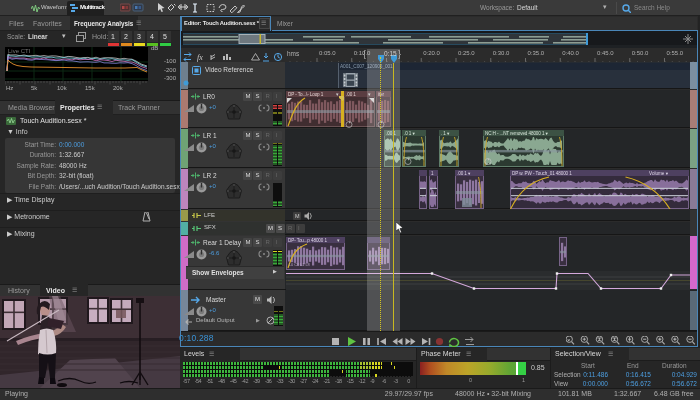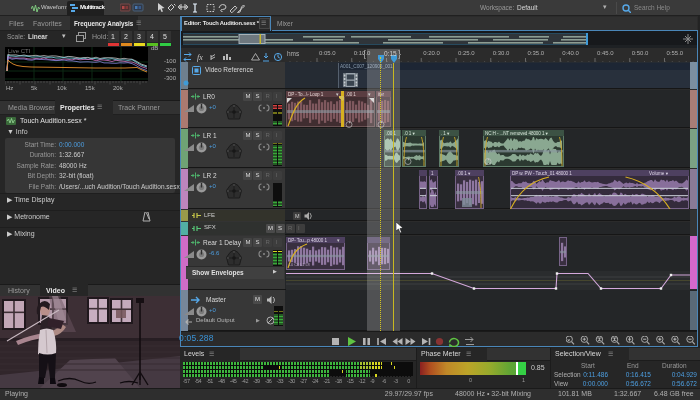--- a/index.html
+++ b/index.html
@@ -977,21 +977,21 @@
     <path d="M0 0 L0 9 L2.5 7 L4 11 L5.5 10.3 L4 6.5 L7 6 Z" fill="#fff" stroke="#000" stroke-width="0.5"></path>
   </svg>
 <div class="a" style="left:690px;top:62px;width:7px;height:27px;background:#7b8fa0"></div>
 <div class="a" style="left:690px;top:90px;width:7px;height:38px;background:#a87d76"></div>
 <div class="a" style="left:690px;top:129px;width:7px;height:39px;background:#7ba183"></div>
 <div class="a" style="left:690px;top:169px;width:7px;height:40px;background:#8a7a96"></div>
 <div class="a" style="left:690px;top:236px;width:7px;height:53px;background:#d468cc"></div>
 <div class="a" style="left:690px;top:291px;width:7px;height:39px;background:#5a6a78"></div>
 <div class="a" style="left:690px;top:210px;width:7px;height:26px;background:#333"></div>
 <div class="a" style="left:181px;top:331px;width:516px;height:15px;background:#2b2b2b;border-top:1px solid #1a1a1a"></div>
-<div class="t" style="left:179px;top:333px;font-size:8.5px;color:#3a93d6;font-weight:normal;letter-spacing:0.2px">0:05.288</div>
+<div class="t" style="left:179px;top:333px;font-size:8.5px;color:#3a93d6;font-weight:normal;letter-spacing:0.2px">0:10.288</div>
 <svg class="a" style="left:331px;top:336px;" width="12" height="11">
     <rect x="1" y="2" width="7" height="7" fill="#b4b4b4"></rect>
   </svg>
 <svg class="a" style="left:346px;top:336px;" width="12" height="11">
     <path d="M2 1 L10 5.5 L2 10 Z" fill="#5fc443"></path>
   </svg>
 <svg class="a" style="left:361px;top:336px;" width="12" height="11">
     <rect x="2" y="2" width="2.6" height="7" fill="#b4b4b4"></rect>
     <rect x="6.4" y="2" width="2.6" height="7" fill="#b4b4b4"></rect>
   </svg>

